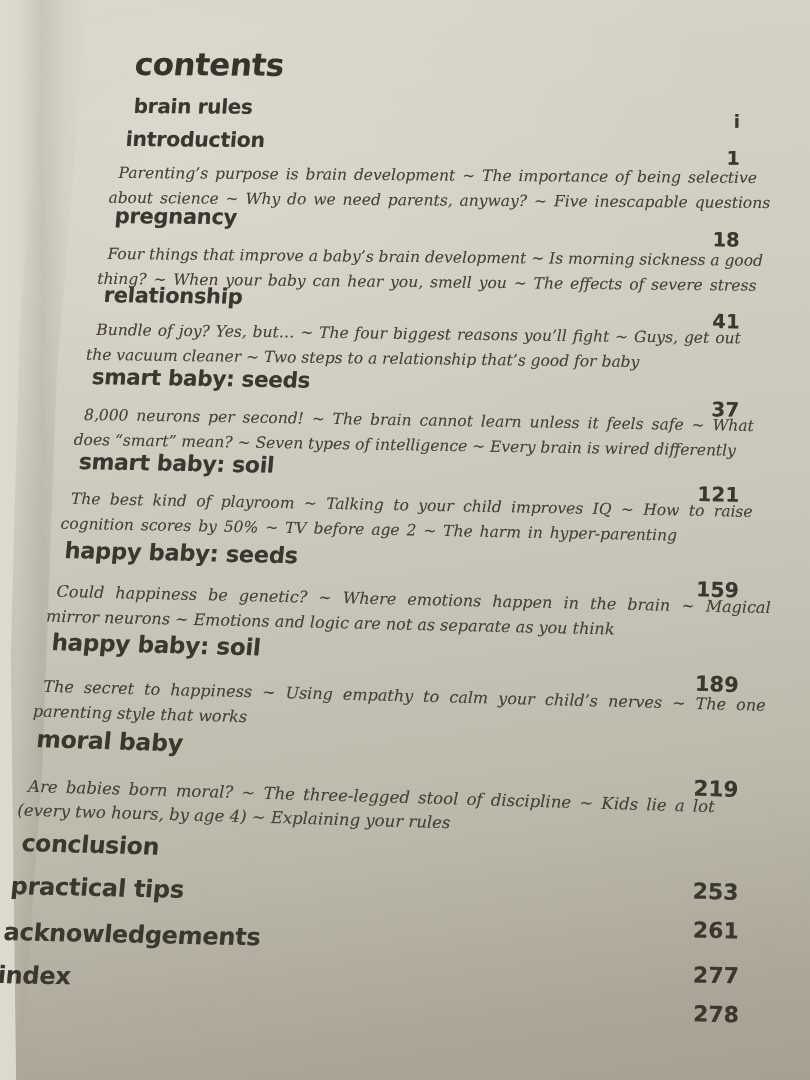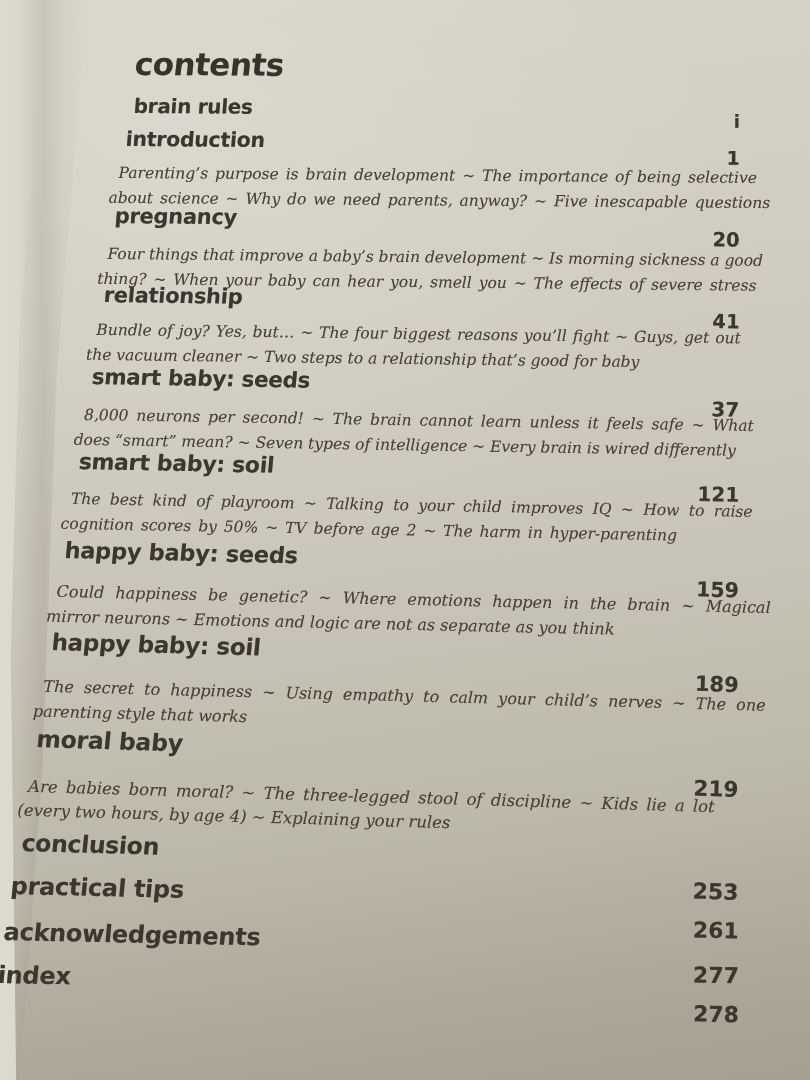--- a/index.html
+++ b/index.html
@@ -75,21 +75,21 @@
 
     <section class="entry e2">
       <div class="h">introduction</div>
       <div class="num">1</div>
       <div class="d d1 w2">Parenting’s purpose is brain development ~ The importance of being selective</div>
       <div class="d d2 w2">about science ~ Why do we need parents, anyway? ~ Five inescapable questions</div>
     </section>
 
     <section class="entry e3">
       <div class="h">pregnancy</div>
-      <div class="num">20</div>
+      <div class="num">18</div>
       <div class="d d1">Four things that improve a baby’s brain development ~ Is morning sickness a good</div>
       <div class="d d2 w2">thing? ~ When your baby can hear you, smell you ~ The effects of severe stress</div>
     </section>
 
     <section class="entry e4">
       <div class="h">relationship</div>
       <div class="num">41</div>
       <div class="d d1 w1">Bundle of joy? Yes, but… ~ The four biggest reasons you’ll fight ~ Guys, get out</div>
       <div class="d d2">the vacuum cleaner ~ Two steps to a relationship that’s good for baby</div>
     </section>

